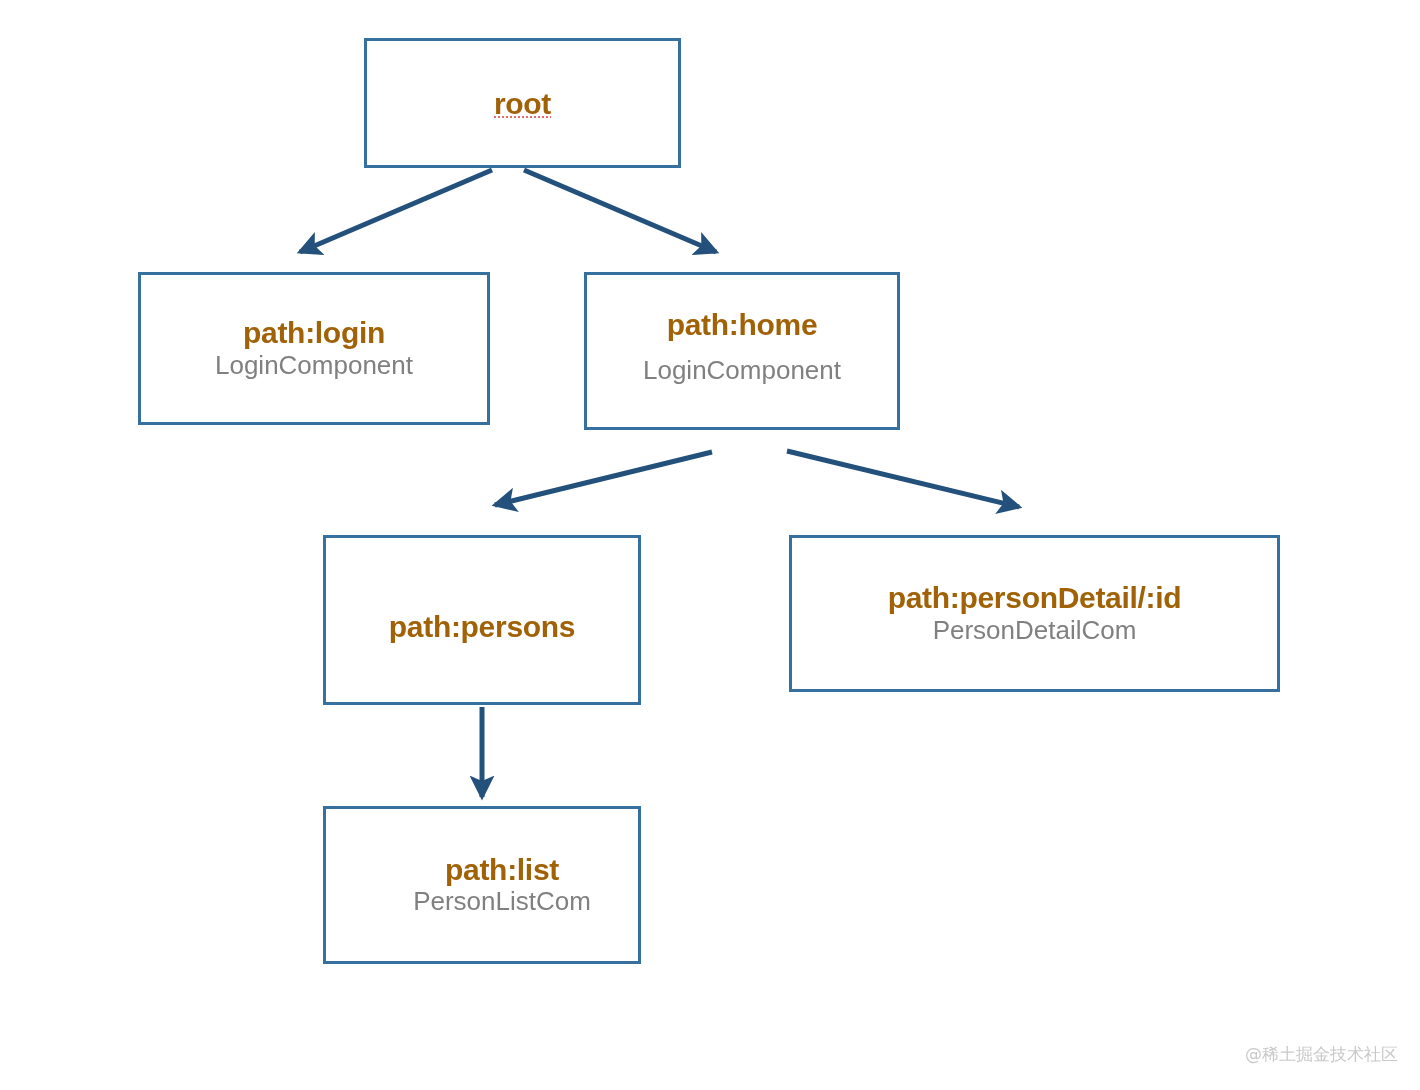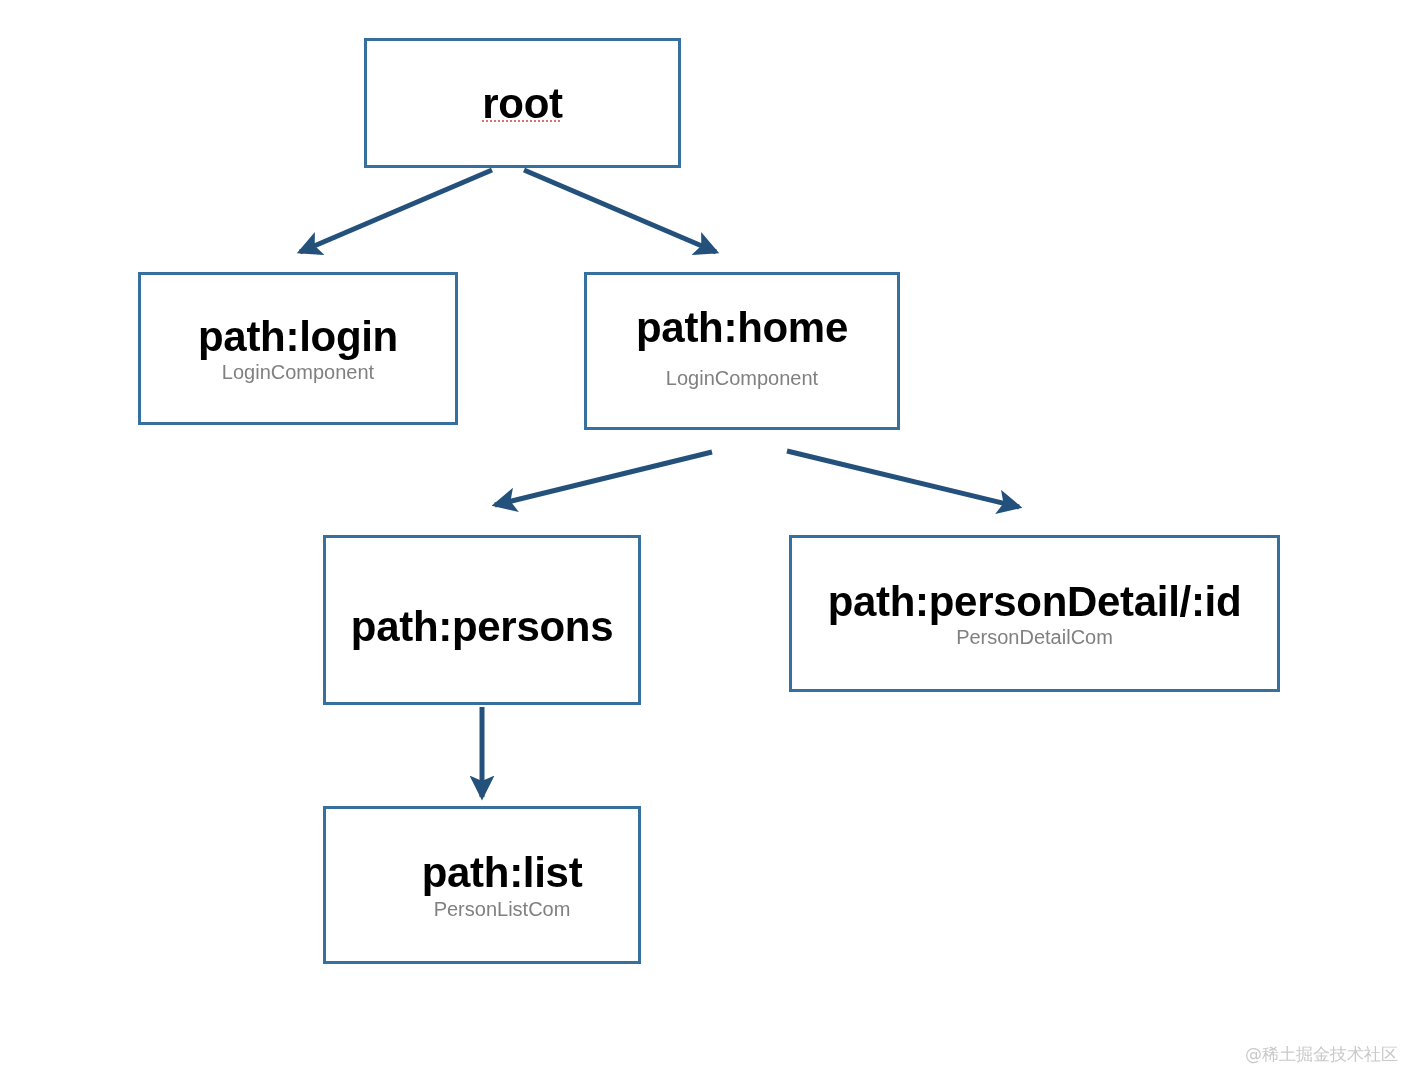--- a/index.html
+++ b/index.html
@@ -38,46 +38,46 @@
     background: #ffffff;
     border: 3px solid #35709E;
     display: flex;
     flex-direction: column;
     align-items: center;
     justify-content: center;
   }
 
   .node-title {
     font-weight: bold;
-    font-size: 42px;
-    color: #000000;
+    font-size: 30px;
+    color: #a16207;
     line-height: 1.12;
     white-space: nowrap;
     letter-spacing: -0.3px;
   }
 
   .node-title.spellcheck {
     text-decoration: underline;
     text-decoration-style: dotted;
     text-decoration-color: #E06C6C;
     text-decoration-thickness: 2px;
     text-underline-offset: 2px;
   }
 
   .node-sub {
-    font-size: 20px;
+    font-size: 26px;
     color: #808080;
     line-height: 1.15;
     white-space: nowrap;
     margin-top: 1px;
   }
 
   
   #node-root        { left: 364px;  top: 38px;  width: 317px; height: 130px; }
-  #node-login       { left: 138px;  top: 272px; width: 320px; height: 153px; }
+  #node-login       { left: 138px;  top: 272px; width: 352px; height: 153px; }
   #node-home        { left: 584px;  top: 272px; width: 316px; height: 158px; }
   #node-persons     { left: 323px;  top: 535px; width: 318px; height: 170px; }
   #node-detail      { left: 789px;  top: 535px; width: 491px; height: 157px; text-align: right; }
   #node-list        { left: 323px;  top: 806px; width: 318px; height: 158px; padding-left: 40px; }
 
   
   #node-root .node-body     { transform: translateY(1px); }
   #node-persons .node-body  { transform: translateY(7px); }
   #node-home .node-body     { transform: translateY(-4px); gap: 14px; }
 

